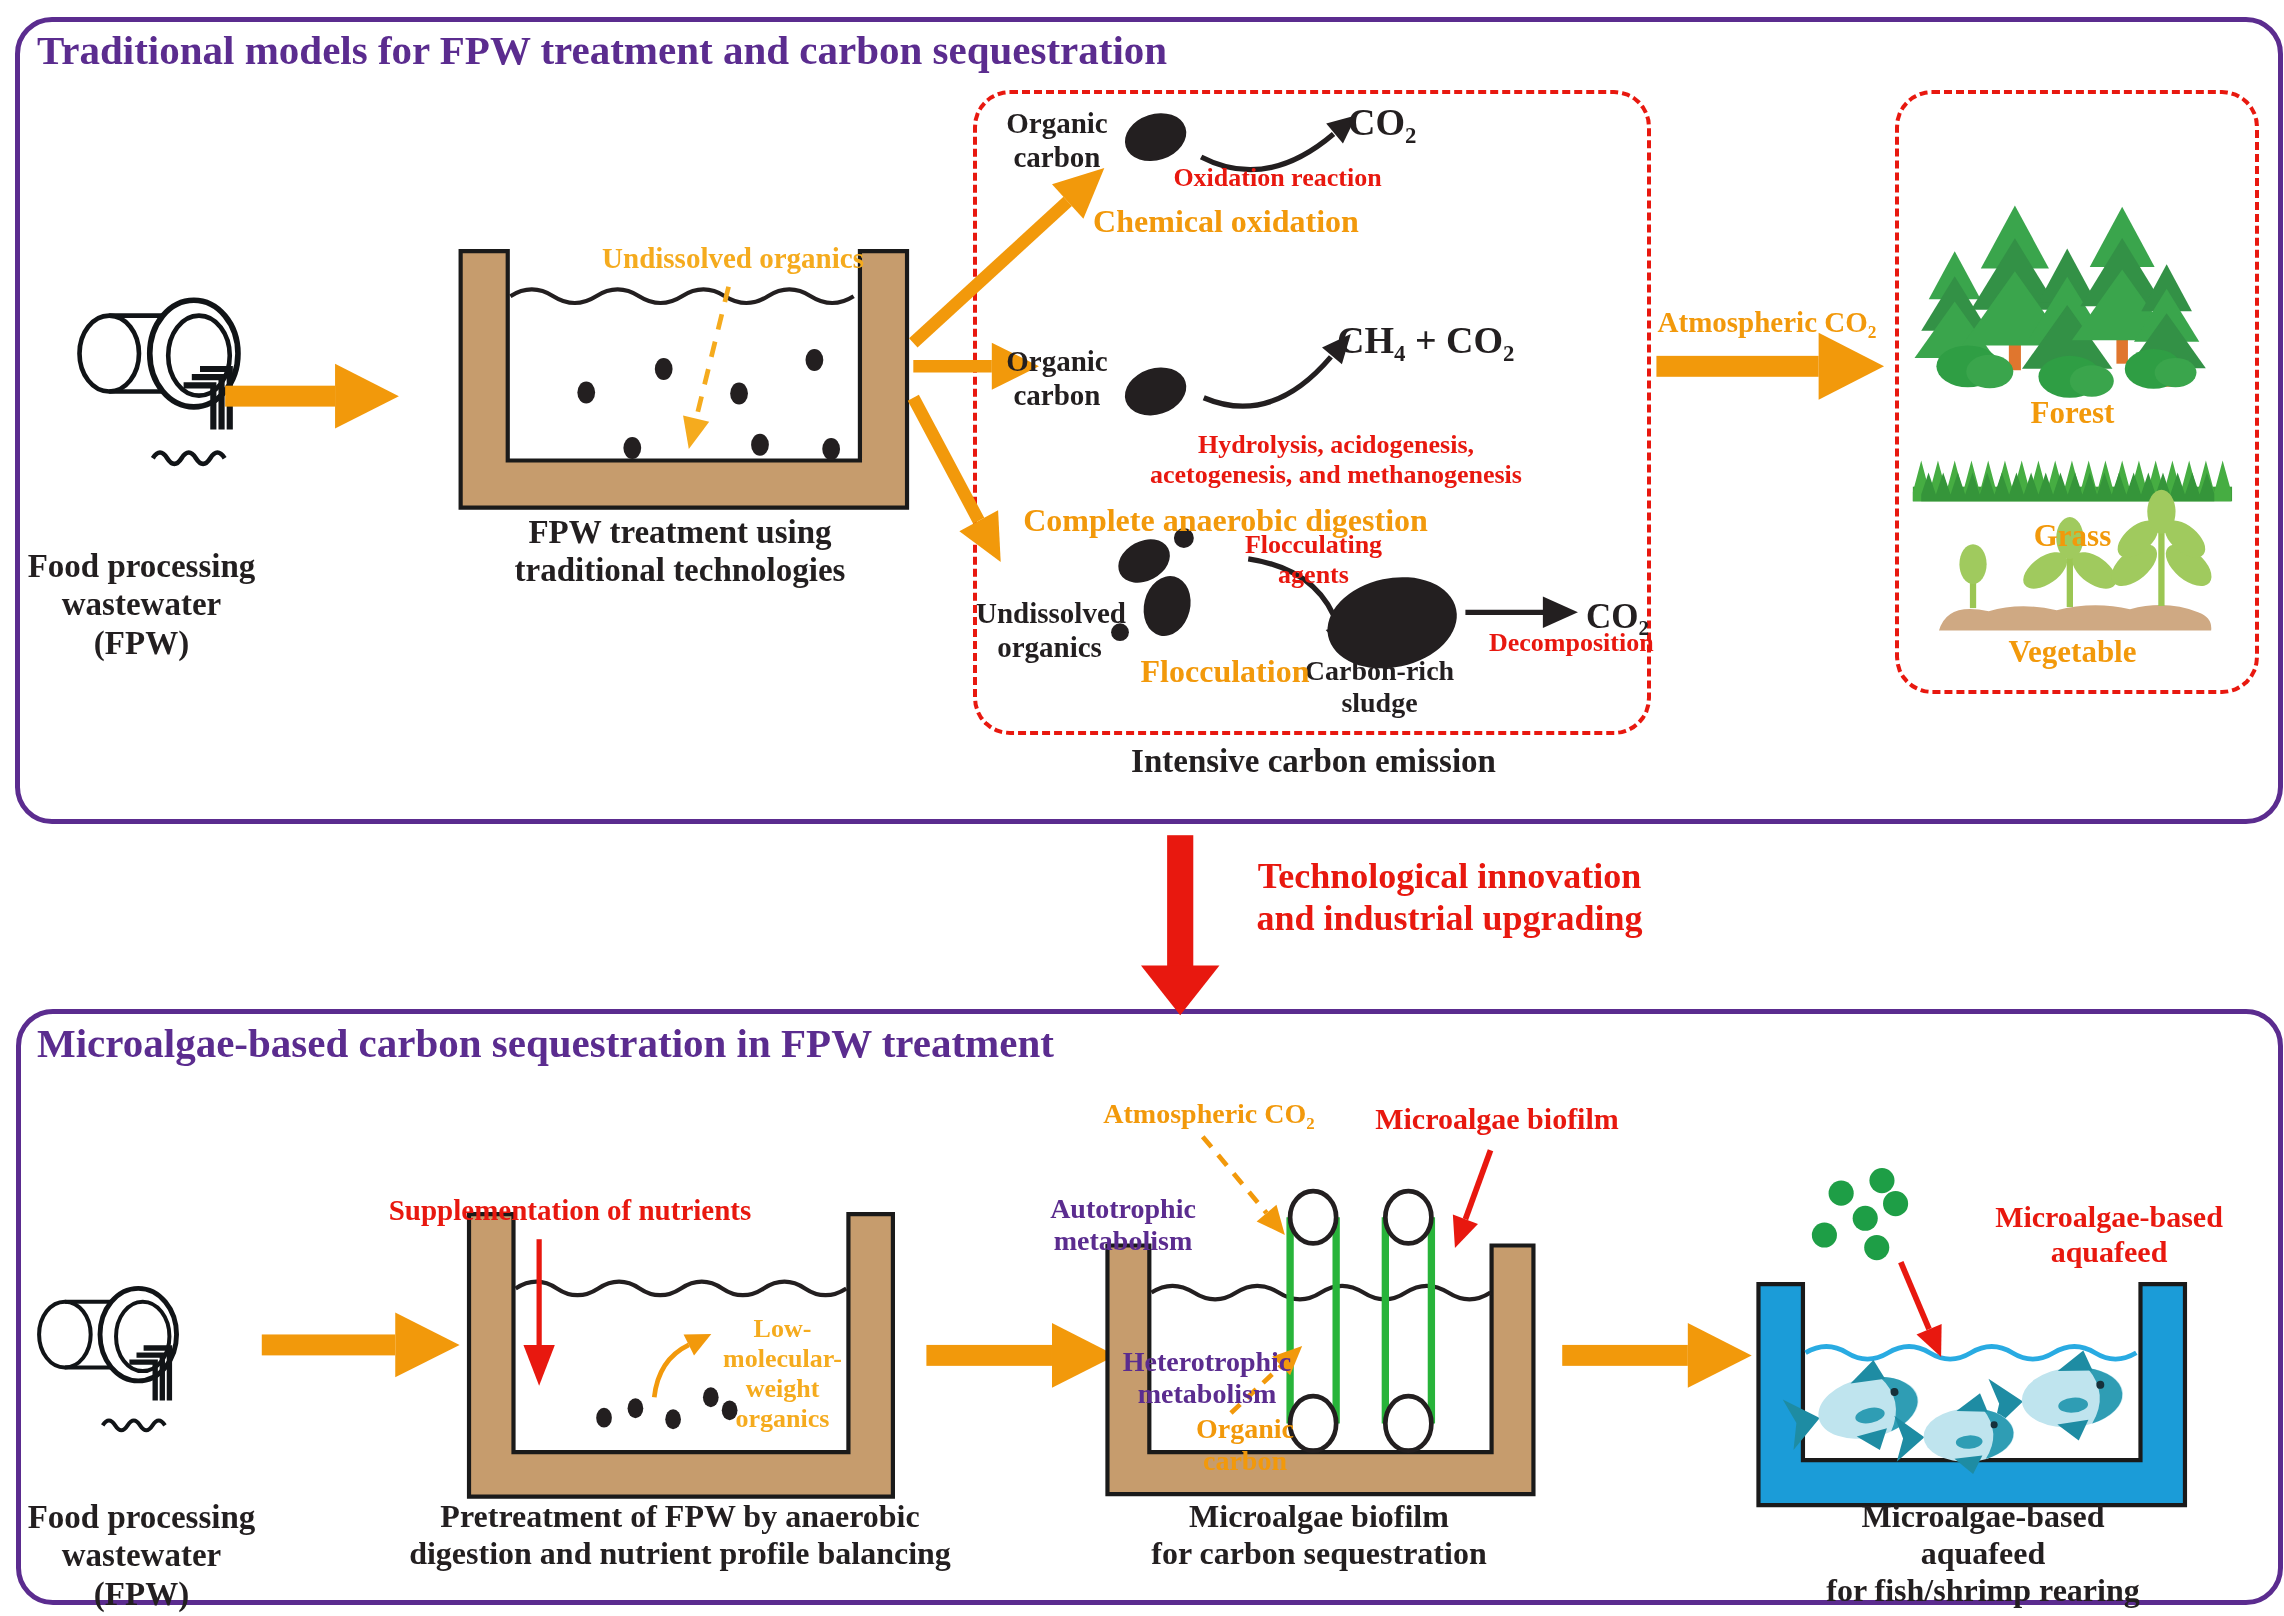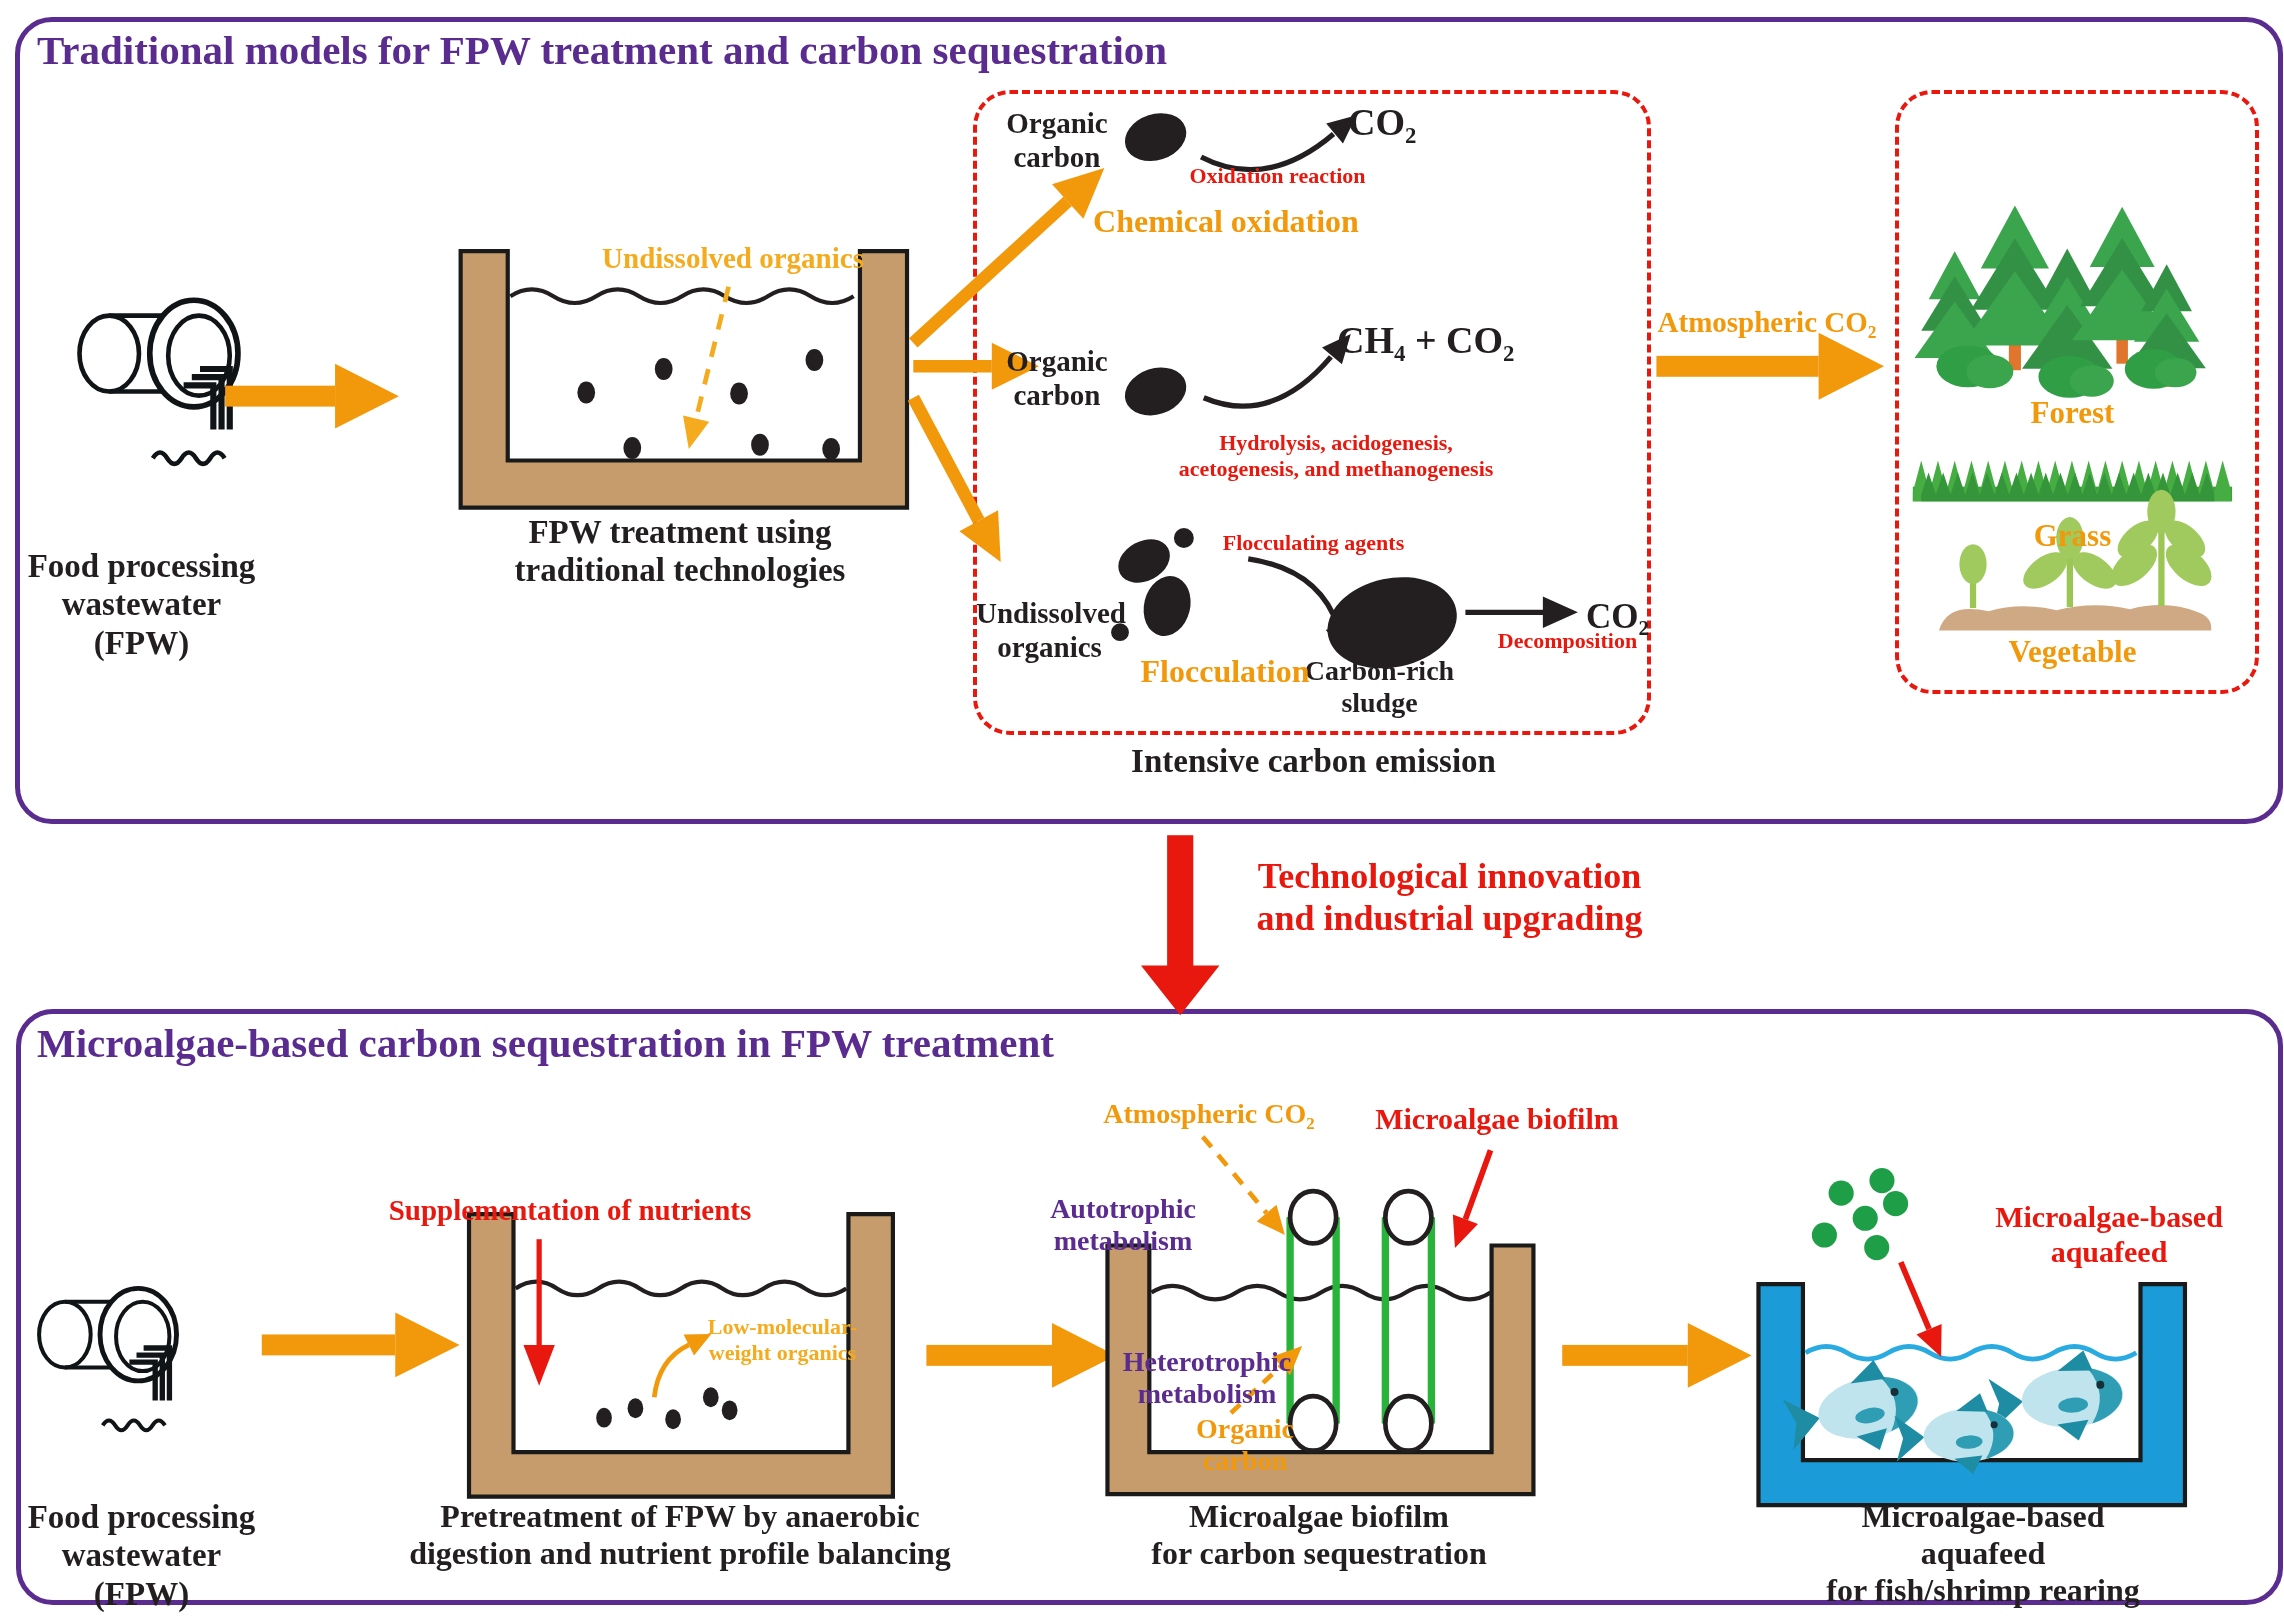--- a/index.html
+++ b/index.html
@@ -17,21 +17,21 @@
   .t78{font-size:41px;}
   .t72{font-size:38px;}
   .t68{font-size:36px;}
   .t66{font-size:35px;}
   .t64{font-size:33px;}
   .t62{font-size:32px;}
   .t60{font-size:31px;}
   .t58{font-size:30px;}
   .t56{font-size:29px;}
   .t54{font-size:28px;}
-  .t50{font-size:22px;}
+  .t50{font-size:26px;}
   svg.overlay{position:absolute;left:0;top:0;z-index:1;}
   .lbl{z-index:2;}
 </style>
 </head>
 <body>
 
 <div id="canvas">
 
   <div class="panel" style="left:14.7px;top:17.3px;width:2258px;height:797px;"></div>
   <div class="panel" style="left:15.7px;top:1009px;width:2257px;height:586px;"></div>
@@ -328,20 +328,21 @@
 carbon</div>
   <div class="lbl black t72 left" style="left:1348px;top:100px;width:136px;">CO₂</div>
   <div class="lbl red t50" style="left:1173px;top:163px;width:209px;">Oxidation reaction</div>
   <div class="lbl orange t62" style="left:1090px;top:203px;width:272px;">Chemical oxidation</div>
 
   <div class="lbl black t56" style="left:997px;top:345px;width:120px;">Organic
 carbon</div>
   <div class="lbl black t72 left" style="left:1337px;top:318px;width:220px;">CH₄ + CO₂</div>
   <div class="lbl red t50" style="left:1137px;top:430px;width:398px;">Hydrolysis, acidogenesis,
 acetogenesis, and methanogenesis</div>
+  <div class="lbl orange t62" style="left:1016px;top:502px;width:419px;">Complete anaerobic digestion</div>
 
   <div class="lbl black t56" style="left:976px;top:597px;width:147px;">Undissolved
 organics</div>
   <div class="lbl red t50" style="left:1214px;top:530px;width:199px;">Flocculating agents</div>
   <div class="lbl black t54" style="left:1267px;top:655px;width:225px;">Carbon-rich sludge</div>
   <div class="lbl red t50" style="left:1489px;top:628px;width:157px;">Decomposition</div>
   <div class="lbl black t66 left" style="left:1586px;top:597px;width:84px;">CO₂</div>
   <div class="lbl orange t62" style="left:1110px;top:653px;width:230px;">Flocculation</div>
 
   <div class="lbl black t64" style="left:1125px;top:742px;width:377px;">Intensive carbon emission</div>

